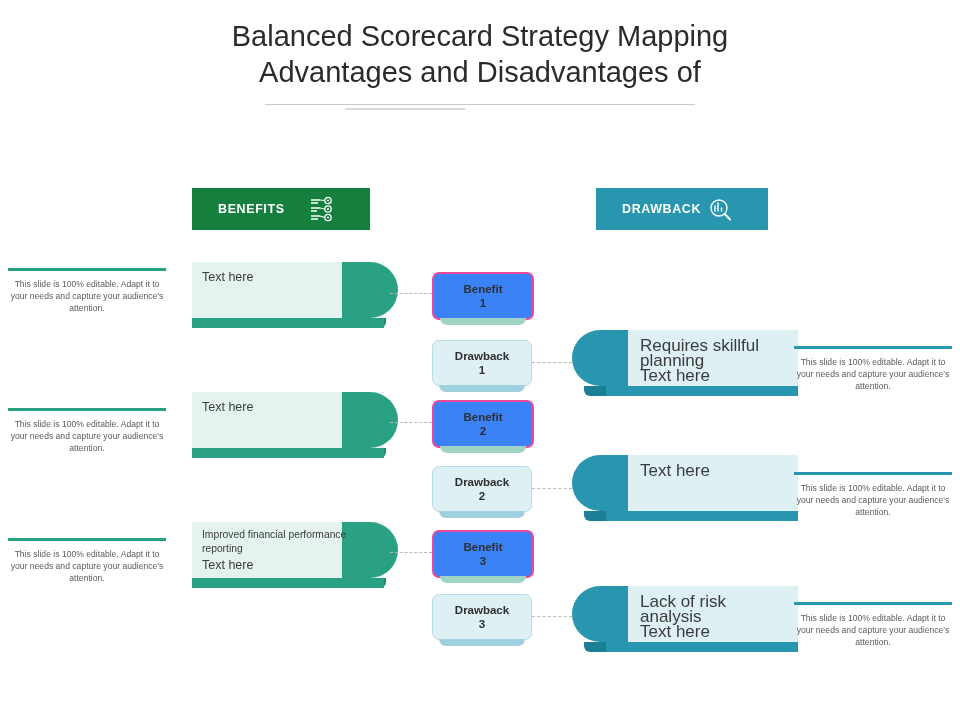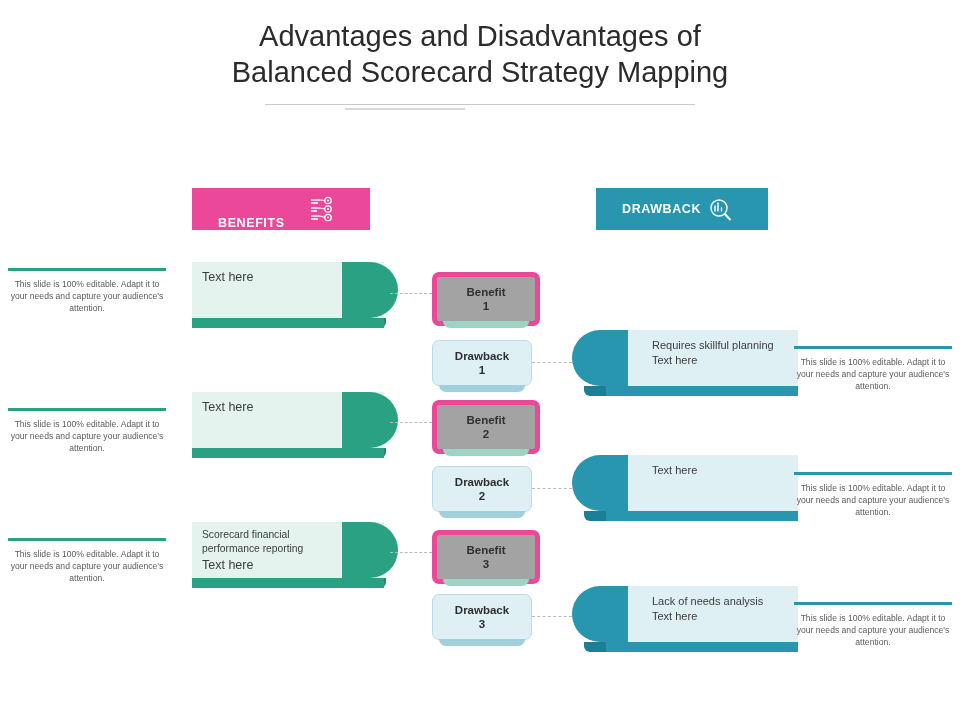--- a/index.html
+++ b/index.html
@@ -31,21 +31,21 @@
 
   
   .hdr{
     position:absolute;height:42px;
     display:flex;align-items:center;
     color:#ffffff;
     font-size:12.5px;font-weight:bold;letter-spacing:.6px;
   }
   .hdr .lbl{padding-left:26px;}
   .hdr .ic{position:absolute;right:36px;top:8px;width:26px;height:26px;}
-  #hdr-benefits{left:192px;top:188px;width:178px;background:#ec4899;align-items:flex-end;}
+  #hdr-benefits{left:192px;top:188px;width:178px;background:#15803d;}
   #hdr-drawback{left:596px;top:188px;width:172px;background:#2896ae;}
 
   
   .note{
     position:absolute;width:158px;
     font-size:8.6px;line-height:12px;color:#5b5b5b;
     text-align:center;
   }
   .note .bar{height:3px;width:158px;margin-bottom:7px;}
 
@@ -85,55 +85,55 @@
   }
   .tpanel .cap{
     position:absolute;left:0px;top:0;width:56px;height:56px;
     background:#2896ae;border-radius:28px 0 0 28px;
   }
   .tpanel .cap-sh{
     position:absolute;left:12px;top:56px;width:44px;height:10px;
     background:#1d7f95;border-radius:0 0 0 6px;
   }
   .tpanel .txt{
-    position:absolute;left:80px;top:8px;width:150px;
-    font-size:11px;line-height:15px;color:#3c3c3c;
+    position:absolute;left:68px;top:8px;width:150px;
+    font-size:17px;line-height:15px;color:#3c3c3c;
   }
 
   
   .chip{
     position:absolute;width:98px;height:44px;
     display:flex;align-items:center;justify-content:center;
     text-align:center;
     font-size:11.5px;font-weight:bold;line-height:14px;
     border-radius:7px;
   }
-  .chip.benefit{background:#a3a3a3;color:#2f2f2f;border:5px solid #ec4899;}
+  .chip.benefit{background:#3b82f6;color:#2f2f2f;border:2px solid #ec4899;}
   .chip.drawback{background:#def0f4;color:#2f2f2f;border:1px solid #b9dde6;}
   .chip .chip-sh{
     position:absolute;left:6px;top:44px;width:86px;height:7px;border-radius:0 0 7px 7px;
   }
   .chip.benefit .chip-sh{background:#9fd3c4;}
   .chip.drawback .chip-sh{background:#9fd0dd;}
 
   
   .dash{position:absolute;border-top:1px dashed #b9b9b9;height:0;}
 
   
   .bar-green{background:#2aa183;}
   .bar-teal{background:#2896ae;}
 </style>
 </head>
 <body>
 
 <div class="slide">
 
   <div class="title">
+    <div>Balanced Scorecard Strategy Mapping</div>
     <div>Advantages and Disadvantages of</div>
-    <div>Balanced Scorecard Strategy Mapping</div>
   </div>
   <div class="title-rule"></div>
   <div class="title-rule-dark"></div>
 
   <div class="hdr" id="hdr-benefits">
     <span class="lbl">BENEFITS</span>
     <span class="ic">
       <svg width="26" height="26" viewBox="0 0 26 26">
         <circle cx="20" cy="4.5" r="3.2" fill="none" stroke="#ffffff" stroke-width="1.3"></circle>
         <circle cx="20" cy="4.5" r="1" fill="#ffffff"></circle>
@@ -212,21 +212,21 @@
     <div class="bar bar-green"></div>
     <div>This slide is 100% editable. Adapt it to your needs and capture your audience's attention.</div>
   </div>
 
   <div class="gpanel" style="left:192px;top:522px;">
     <div class="body"></div>
     <div class="cap"></div>
     <div class="cap-sh"></div>
     <div class="shadow"></div>
     <div class="txt">
-      <span>Scorecard financial performance reporting</span>
+      <span>Improved financial performance reporting</span>
       <span class="here">Text here</span>
     </div>
   </div>
 
   <div class="dash" style="left:390px;top:552px;width:42px;"></div>
 
   <div class="chip benefit" style="left:432px;top:530px;">
     <div class="chip-sh"></div>
     <div>
       <div>Benefit</div>
@@ -294,21 +294,21 @@
   </div>
 
   <div class="dash" style="left:532px;top:616px;width:40px;"></div>
 
   <div class="tpanel" style="left:572px;top:586px;">
     <div class="body"></div>
     <div class="cap"></div>
     <div class="cap-sh"></div>
     <div class="shadow"></div>
     <div class="txt">
-      <div>Lack of needs analysis</div>
+      <div>Lack of risk analysis</div>
       <div>Text here</div>
     </div>
   </div>
 
   <div class="note" style="left:794px;top:602px;">
     <div class="bar bar-teal"></div>
     <div>This slide is 100% editable. Adapt it to your needs and capture your audience's attention.</div>
   </div>
 
 </div>

